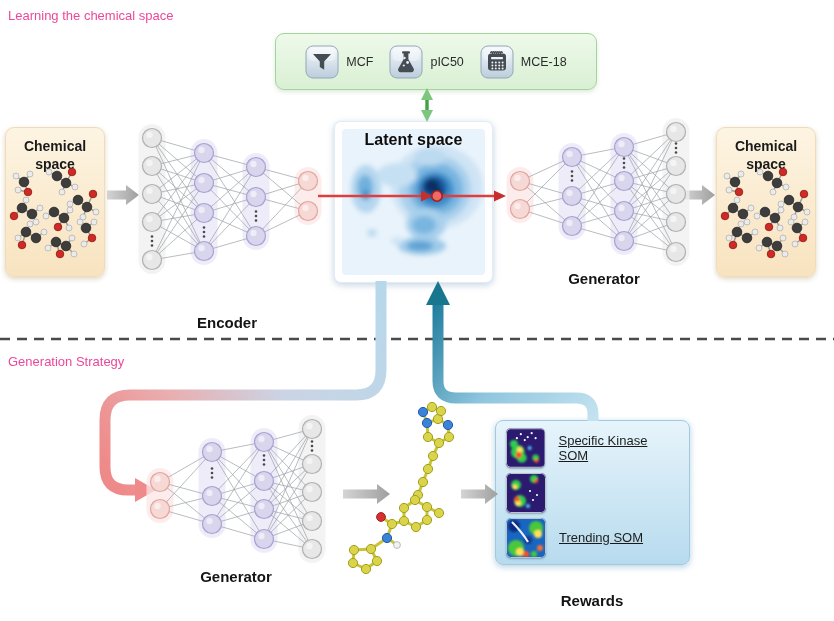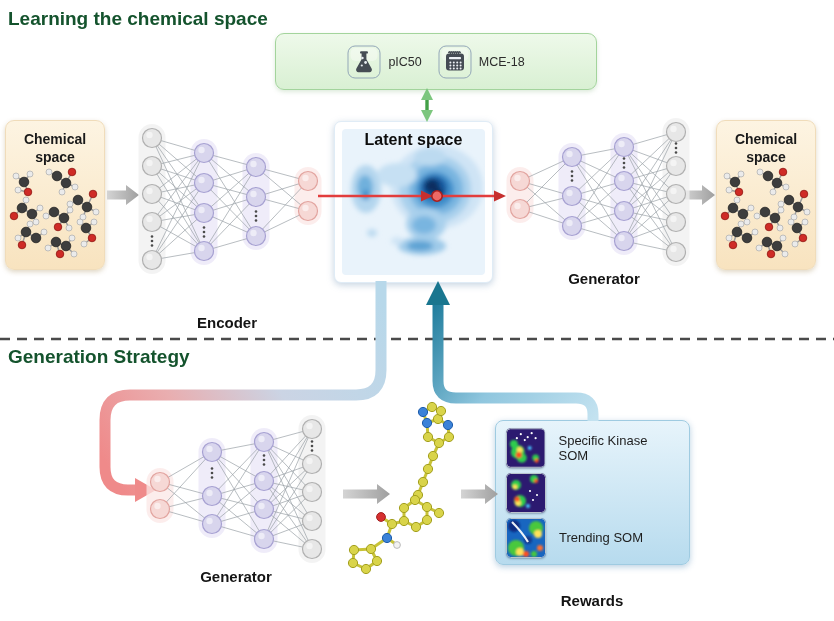--- a/index.html
+++ b/index.html
@@ -1,57 +1,71 @@
 <!DOCTYPE html>
 <html><head>
 <meta charset="utf-8">
 <style>
   html,body{margin:0;padding:0;background:#fff;}
   body{width:834px;height:621px;position:relative;overflow:hidden;
        font-family:"Liberation Sans",sans-serif;color:#1a1a1a;}
   .abs{position:absolute;}
-  .section-title{font-size:19px;font-weight:bold;color:#14532d;}
+  .section-title{font-size:13px;font-weight:normal;color:#ec4899;}
   
   .objective-panel{left:275px;top:33px;width:320px;height:55px;border-radius:9px;
      background:linear-gradient(180deg,#eef9ea,#d9f0d3);border:1.5px solid #a3d49c;
      box-shadow:0 2px 4px rgba(120,170,110,.25);display:flex;align-items:center;
      justify-content:center;gap:16px;z-index:1;}
   .obj-item{display:flex;align-items:center;gap:7px;}
   .obj-label{font-size:12.5px;color:#2c2c2c;}
   
   .chem-box{width:98px;height:148px;border-radius:9px;
      background:linear-gradient(180deg,#fdf4e2,#f8e3bf);border:1px solid #f0dcba;
-     box-shadow:0 2px 5px rgba(150,120,60,.3);z-index:1;}
+     box-shadow:0 2px 5px rgba(150,120,60,.3);z-index:1;margin-top:7px;}
   .chem-box .chem-title{margin-top:10px;text-align:center;font-size:14px;
      font-weight:bold;line-height:1.25;padding:0 8px;}
   
   .latent-box{left:334px;top:121px;width:157px;height:160px;background:#fff;
      border:1px solid #e0ecf6;border-radius:7px;z-index:1;
      box-shadow:0 2px 7px rgba(110,145,180,.4);}
   .latent-inner{position:absolute;inset:7px;border-radius:4px;background:#e9f3fb;overflow:hidden;}
   .latent-title{position:absolute;top:9px;left:0;right:0;text-align:center;
      font-size:16px;font-weight:bold;color:#0d0d0d;z-index:3;}
   
   .rewards-box{left:495px;top:420px;width:195px;height:145px;border-radius:8px;
      background:linear-gradient(180deg,#e7f4fb,#b7dbee);border:1px solid #9fcbe1;
      box-shadow:0 2px 6px rgba(100,150,190,.45);z-index:1;
-     display:flex;flex-direction:column;justify-content:center;gap:5px;padding:6px 10px;box-sizing:border-box;}
+     display:flex;flex-direction:column;justify-content:center;gap:5px;padding:6px 10px;box-sizing:border-box;text-decoration:underline;}
   .reward-row{display:flex;align-items:center;gap:13px;}
   .reward-label{font-size:13px;color:#1e1e1e;}
   .som-tile{border-radius:5px;box-shadow:0 1px 2px rgba(40,70,100,.4);}
   .net-label{font-size:15px;font-weight:bold;text-align:center;width:150px;color:#141414;}
   .overlay-svg{left:0;top:0;z-index:5;pointer-events:none;}
 </style>
 </head>
 <body>
 
 <div class="abs section-title" style="left:8px;top:8px;">Learning the chemical space</div>
-<div class="abs section-title" style="left:8px;top:346px;">Generation Strategy</div>
+<div class="abs section-title" style="left:8px;top:354px;">Generation Strategy</div>
 
 <div class="abs objective-panel">
+  <div class="obj-item">
+    <svg width="34" height="34" viewBox="0 0 34 34">
+      <defs>
+          <linearGradient id="tileG" x1="0" y1="0" x2="0" y2="1">
+        <stop offset="0" stop-color="#f6fafd"></stop>
+            <stop offset="1" stop-color="#bccddc"></stop>
+          </linearGradient>
+        </defs>
+      <rect x="1" y="1" width="32" height="32" rx="7" fill="url(#tileG)" stroke="#93a7b8"></rect>
+      <rect x="3.5" y="3" width="27" height="13" rx="5" fill="#ffffff" opacity="0.35"></rect>
+      <path d="M8,9 h18 l-6.8,7.6 v8.2 l-4.4,-2.8 v-5.4 z" fill="#454c54"></path>
+    </svg>
+    <span class="obj-label">MCF</span>
+  </div>
   <div class="obj-item">
     <svg width="34" height="34" viewBox="0 0 34 34">
       <rect x="1" y="1" width="32" height="32" rx="7" fill="url(#tileG)" stroke="#93a7b8"></rect>
       <rect x="3.5" y="3" width="27" height="13" rx="5" fill="#ffffff" opacity="0.35"></rect>
       <path d="M14.6,8 h4.8 v6.2 l5.2,9.4 a2.4,2.4 0 0 1 -2.1,3.6 h-11 a2.4,2.4 0 0 1 -2.1,-3.6 l5.2,-9.4 z" fill="#454c54"></path>
       <rect x="13" y="6.2" width="8" height="2.4" rx="1.2" fill="#454c54"></rect>
       <circle cx="15.5" cy="13" r="1.2" fill="#e8edf2"></circle>
       <circle cx="18.6" cy="17.5" r="1.4" fill="#e8edf2"></circle>
       <circle cx="14.8" cy="20.5" r="1.1" fill="#e8edf2"></circle>
     </svg>

